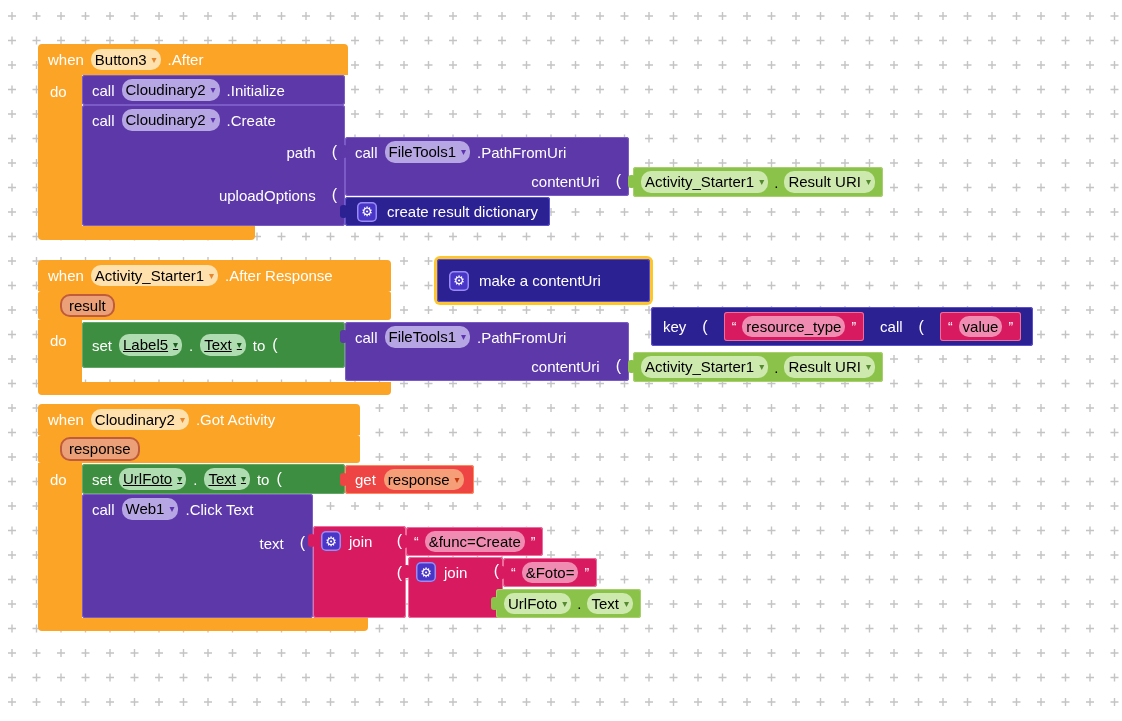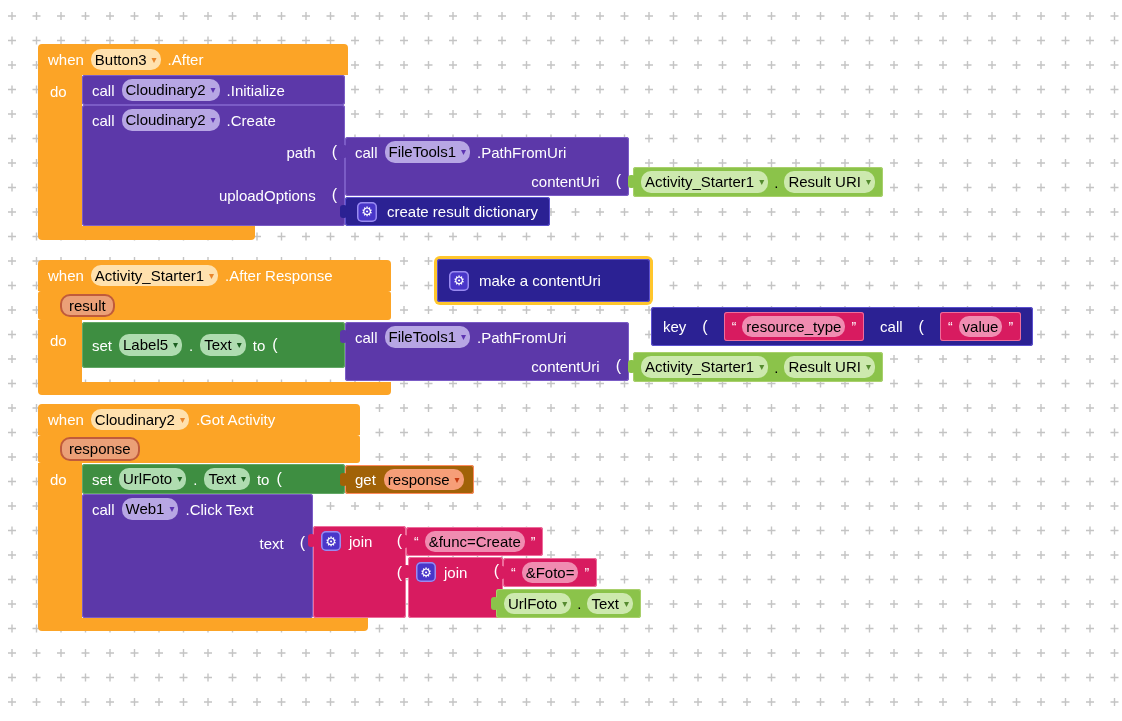--- a/index.html
+++ b/index.html
@@ -10,33 +10,33 @@
 
   .blk{position:absolute;box-sizing:border-box;display:flex;align-items:center;
        font-size:15px;color:#fff;border-radius:3px;z-index:2;white-space:nowrap;}
   .row{display:flex;align-items:center;gap:7px;padding:0 10px;height:30px;}
   .event{background:#FCA426;}
   .method{background:#5C38A9;box-shadow:inset 0 0 0 1px #7b5cc6;}
   .setter{background:#3E8E41;box-shadow:inset 0 0 0 1px #63a866;}
   .getter{background:#8BC34A;color:#000;box-shadow:inset 0 0 0 1px #a9d06c;}
   .txtblk{background:#D81B60;box-shadow:inset 0 0 0 1px #ee6d9c;color:#fff;}
   .dict{background:#2B2193;box-shadow:inset 0 0 0 1px #5b50cf;}
-  .getvar{background:#a16207;box-shadow:inset 0 0 0 1px #ff8a5c;}
+  .getvar{background:#ef4444;box-shadow:inset 0 0 0 1px #ff8a5c;}
   .selected{box-shadow:0 0 0 3px #FFC62C, inset 0 0 0 1px #5b50cf;}
 
   .align-top{align-items:flex-start;}
   .spine{border-radius:0;}
   .hdr{border-radius:4px 4px 0 0;}
   .ftr{border-radius:0 0 4px 4px;}
 
   .chip{display:inline-flex;align-items:center;gap:5px;border-radius:10px;
         padding:1px 4px;color:#000;line-height:1.3;font-size:15px;}
   .chip-cream{background:#FFE1AE;}
   .chip-lav{background:#B7A6E4;}
-  .chip-green{background:#AFDCB0;}
+  .chip-green{background:#AFDCB0;text-decoration:underline;}
   .chip-pale{background:#CDE9AE;}
   .chip-salmon{background:#F69E78;}
   .chip-param{background:#EBA077;border:2px solid #C05B3B;padding:0 7px;}
   .chip-pink{background:#F08CB1;}
   .tri{font-size:10px;line-height:1;}
   .tri-orange{color:#E8862D;} .tri-purple{color:#5E35B1;} .tri-dkgreen{color:#1B5E20;}
   .tri-olive{color:#558B2F;} .tri-red{color:#C63A10;}
 
   .gear{display:inline-flex;align-items:center;justify-content:center;flex:0 0 auto;
         width:20px;height:20px;border-radius:5px;background:#4936c9;

